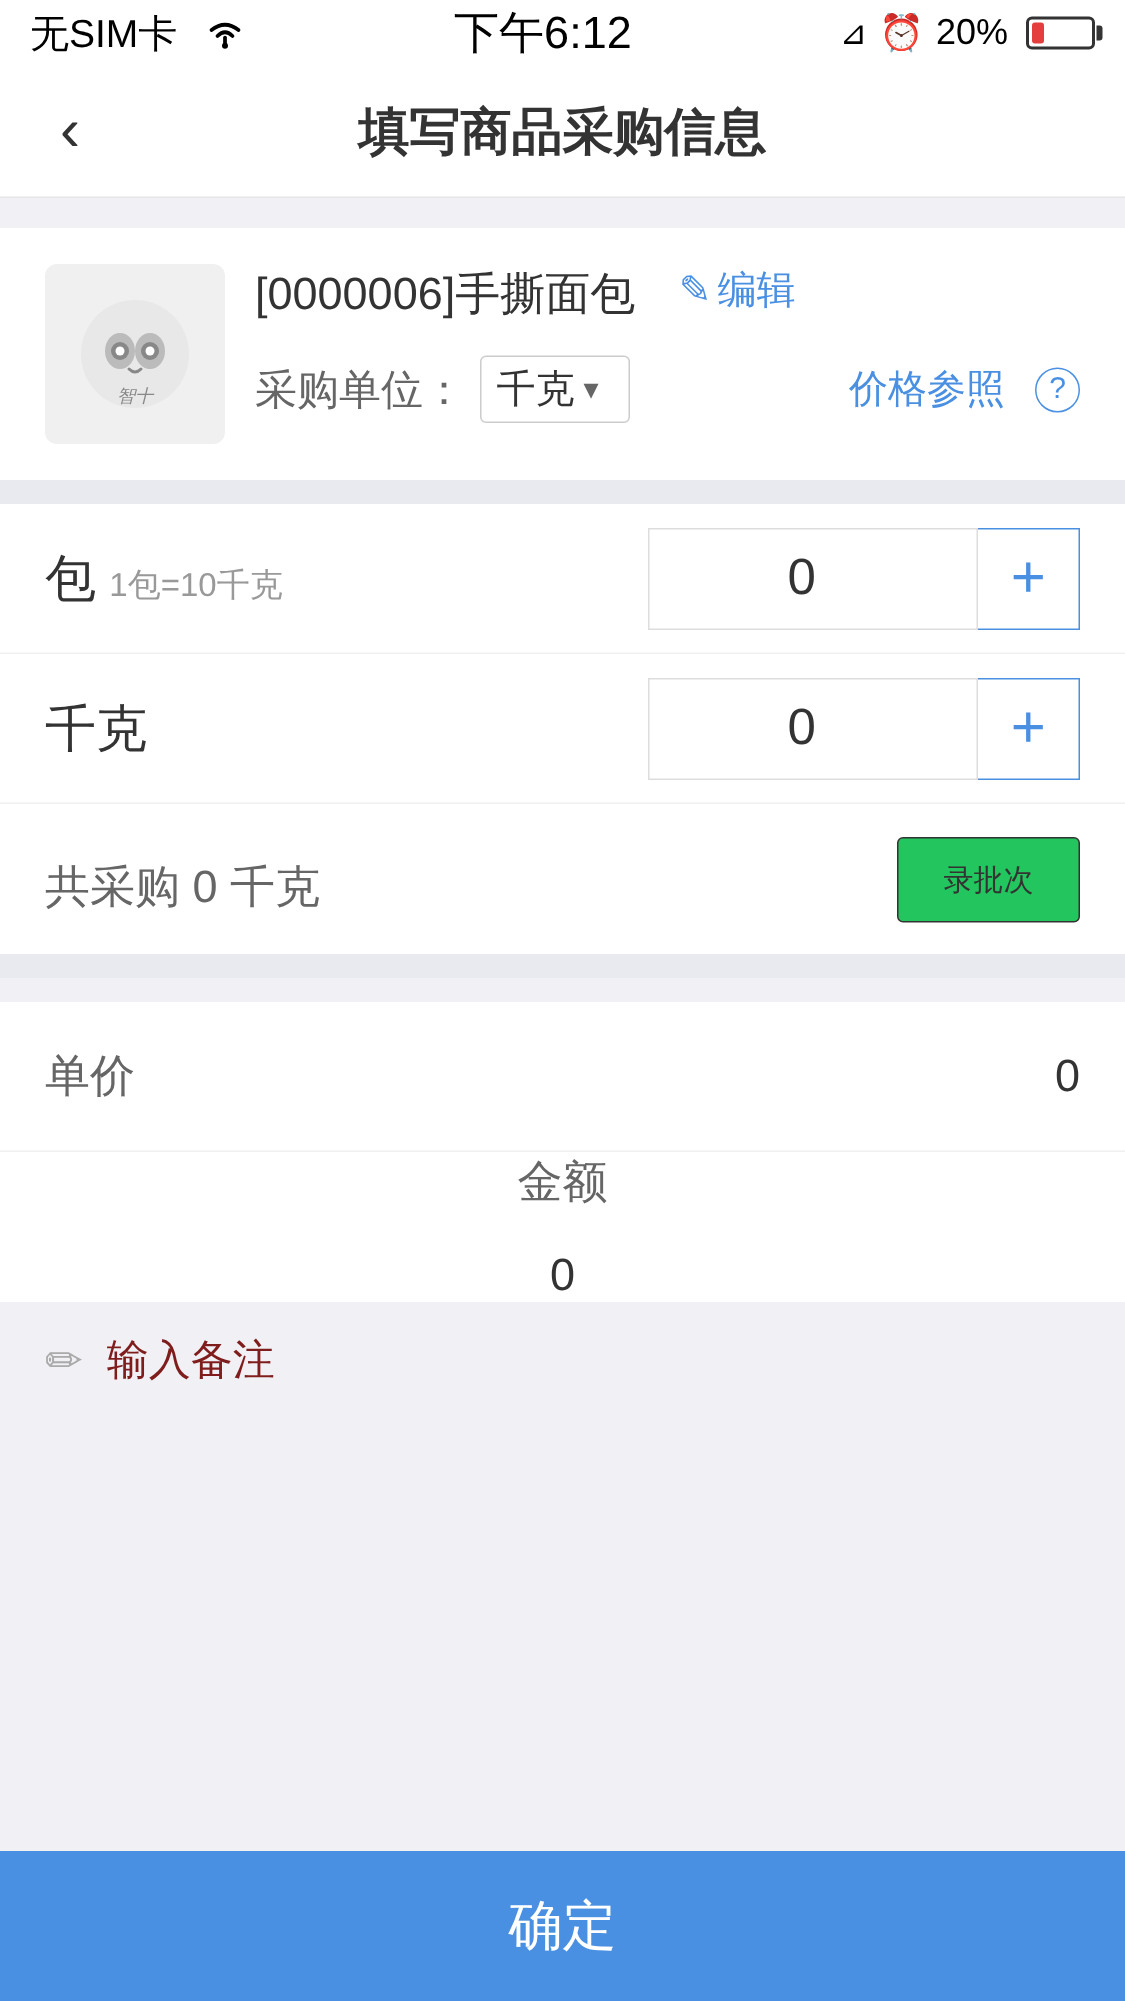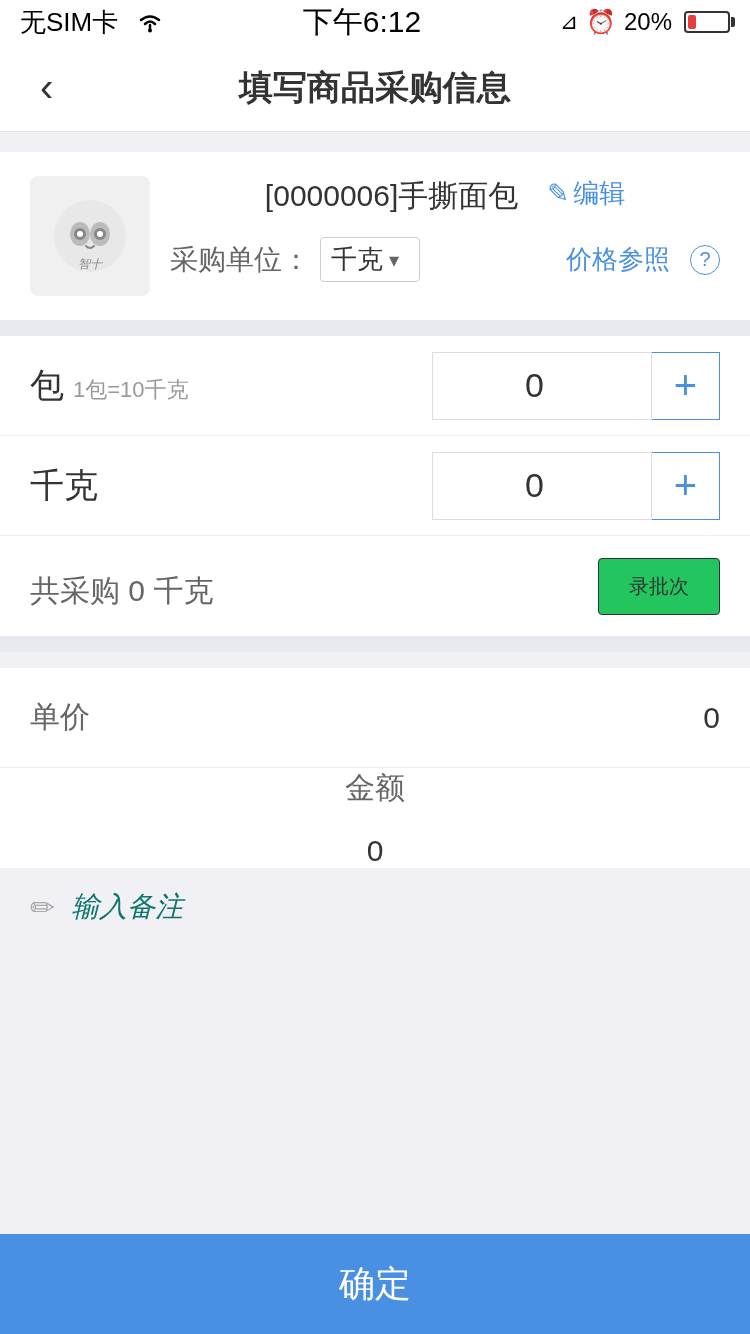--- a/index.html
+++ b/index.html
@@ -104,21 +104,21 @@
       flex-shrink: 0;
       color: #aaa;
       font-size: 40px;
       font-style: italic;
     }
     .product-info {
       flex: 1;
     }
     .product-header {
       display: flex;
-      justify-content: center;
+      justify-content: flex-start;
       align-items: flex-start;
       margin-bottom: 20px;
       gap: 29px;
     }
     .product-name {
       font-size: 30px;
       color: #333;
       font-weight: 500;
     }
     .edit-link {
@@ -277,22 +277,21 @@
       align-items: center;
       gap: 16px;
       margin-top: 0;
     }
     .remark-icon {
       font-size: 30px;
       color: #aaa;
     }
     .remark-text {
       font-size: 28px;
-      color: #0f766e;
-      font-style: italic;
+      color: #7f1d1d;
     }
 
     
     .content-spacer {
       height: 250px;
       background: #f0f0f5;
     }
 
     
     .confirm-bar {

